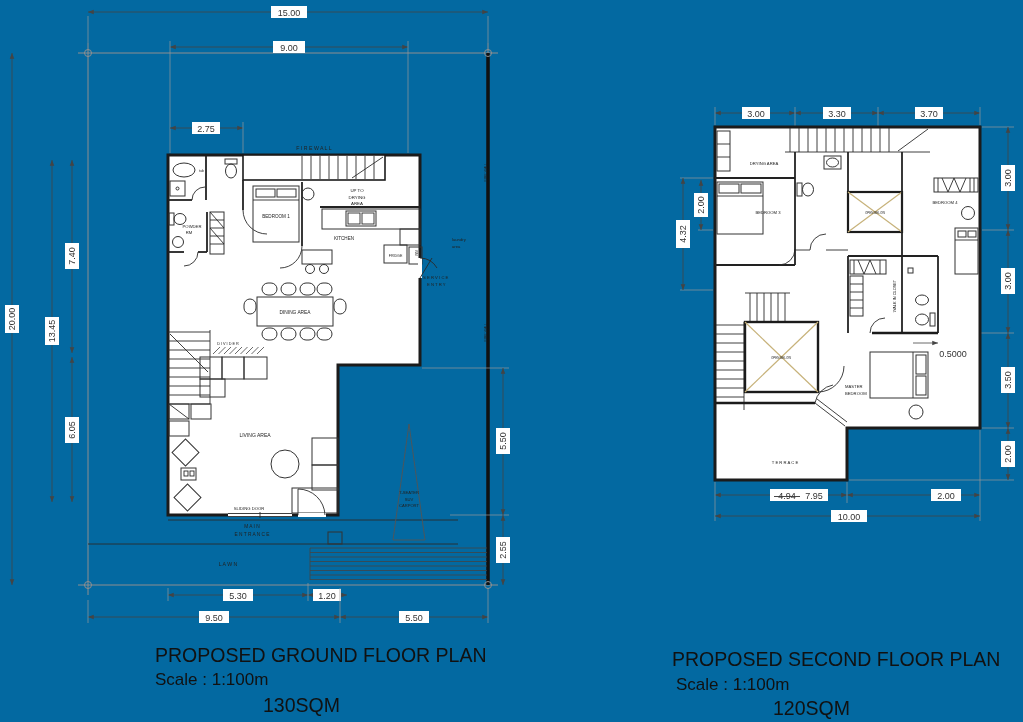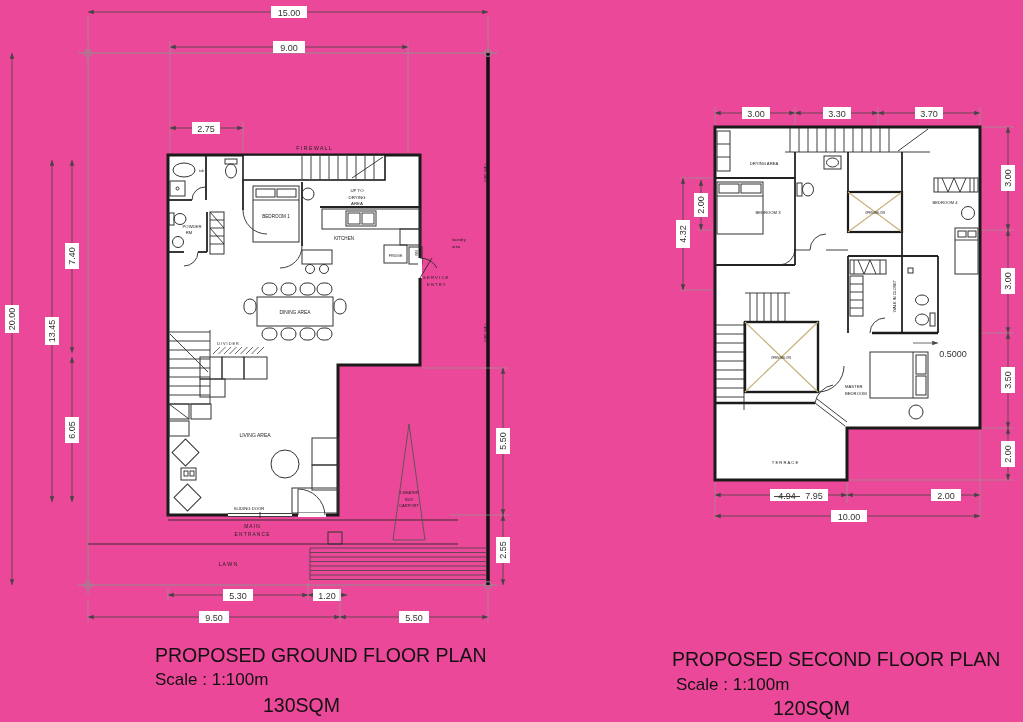--- a/index.html
+++ b/index.html
@@ -1,16 +1,16 @@
 <!DOCTYPE html>
 <html><head>
 <meta charset="utf-8">
 <style>
   html,body{margin:0;padding:0;background:#ffffff;}
-  #canvas{position:relative;width:1023px;height:722px;background:#ec4899;overflow:hidden;
+  #canvas{position:relative;width:1023px;height:722px;background:#0369a1;overflow:hidden;
           font-family:"Liberation Sans",sans-serif;}
   svg{position:absolute;left:0;top:0;}
   .lot{stroke:#8f8f8f;stroke-width:1;fill:none;}
   .wall{stroke:#1b1b1b;stroke-width:3;fill:#ffffff;}
   .wall2{stroke:#222222;stroke-width:1.8;fill:none;}
   .thin{stroke:#2a2a2a;stroke-width:0.9;fill:none;}
   .furn{stroke:#333333;stroke-width:1;fill:none;}
   .dim{stroke:#444444;stroke-width:0.8;fill:none;}
   .ext{stroke:#999999;stroke-width:0.7;fill:none;}
   .tan{stroke:#c7b27a;stroke-width:1.2;fill:none;}

